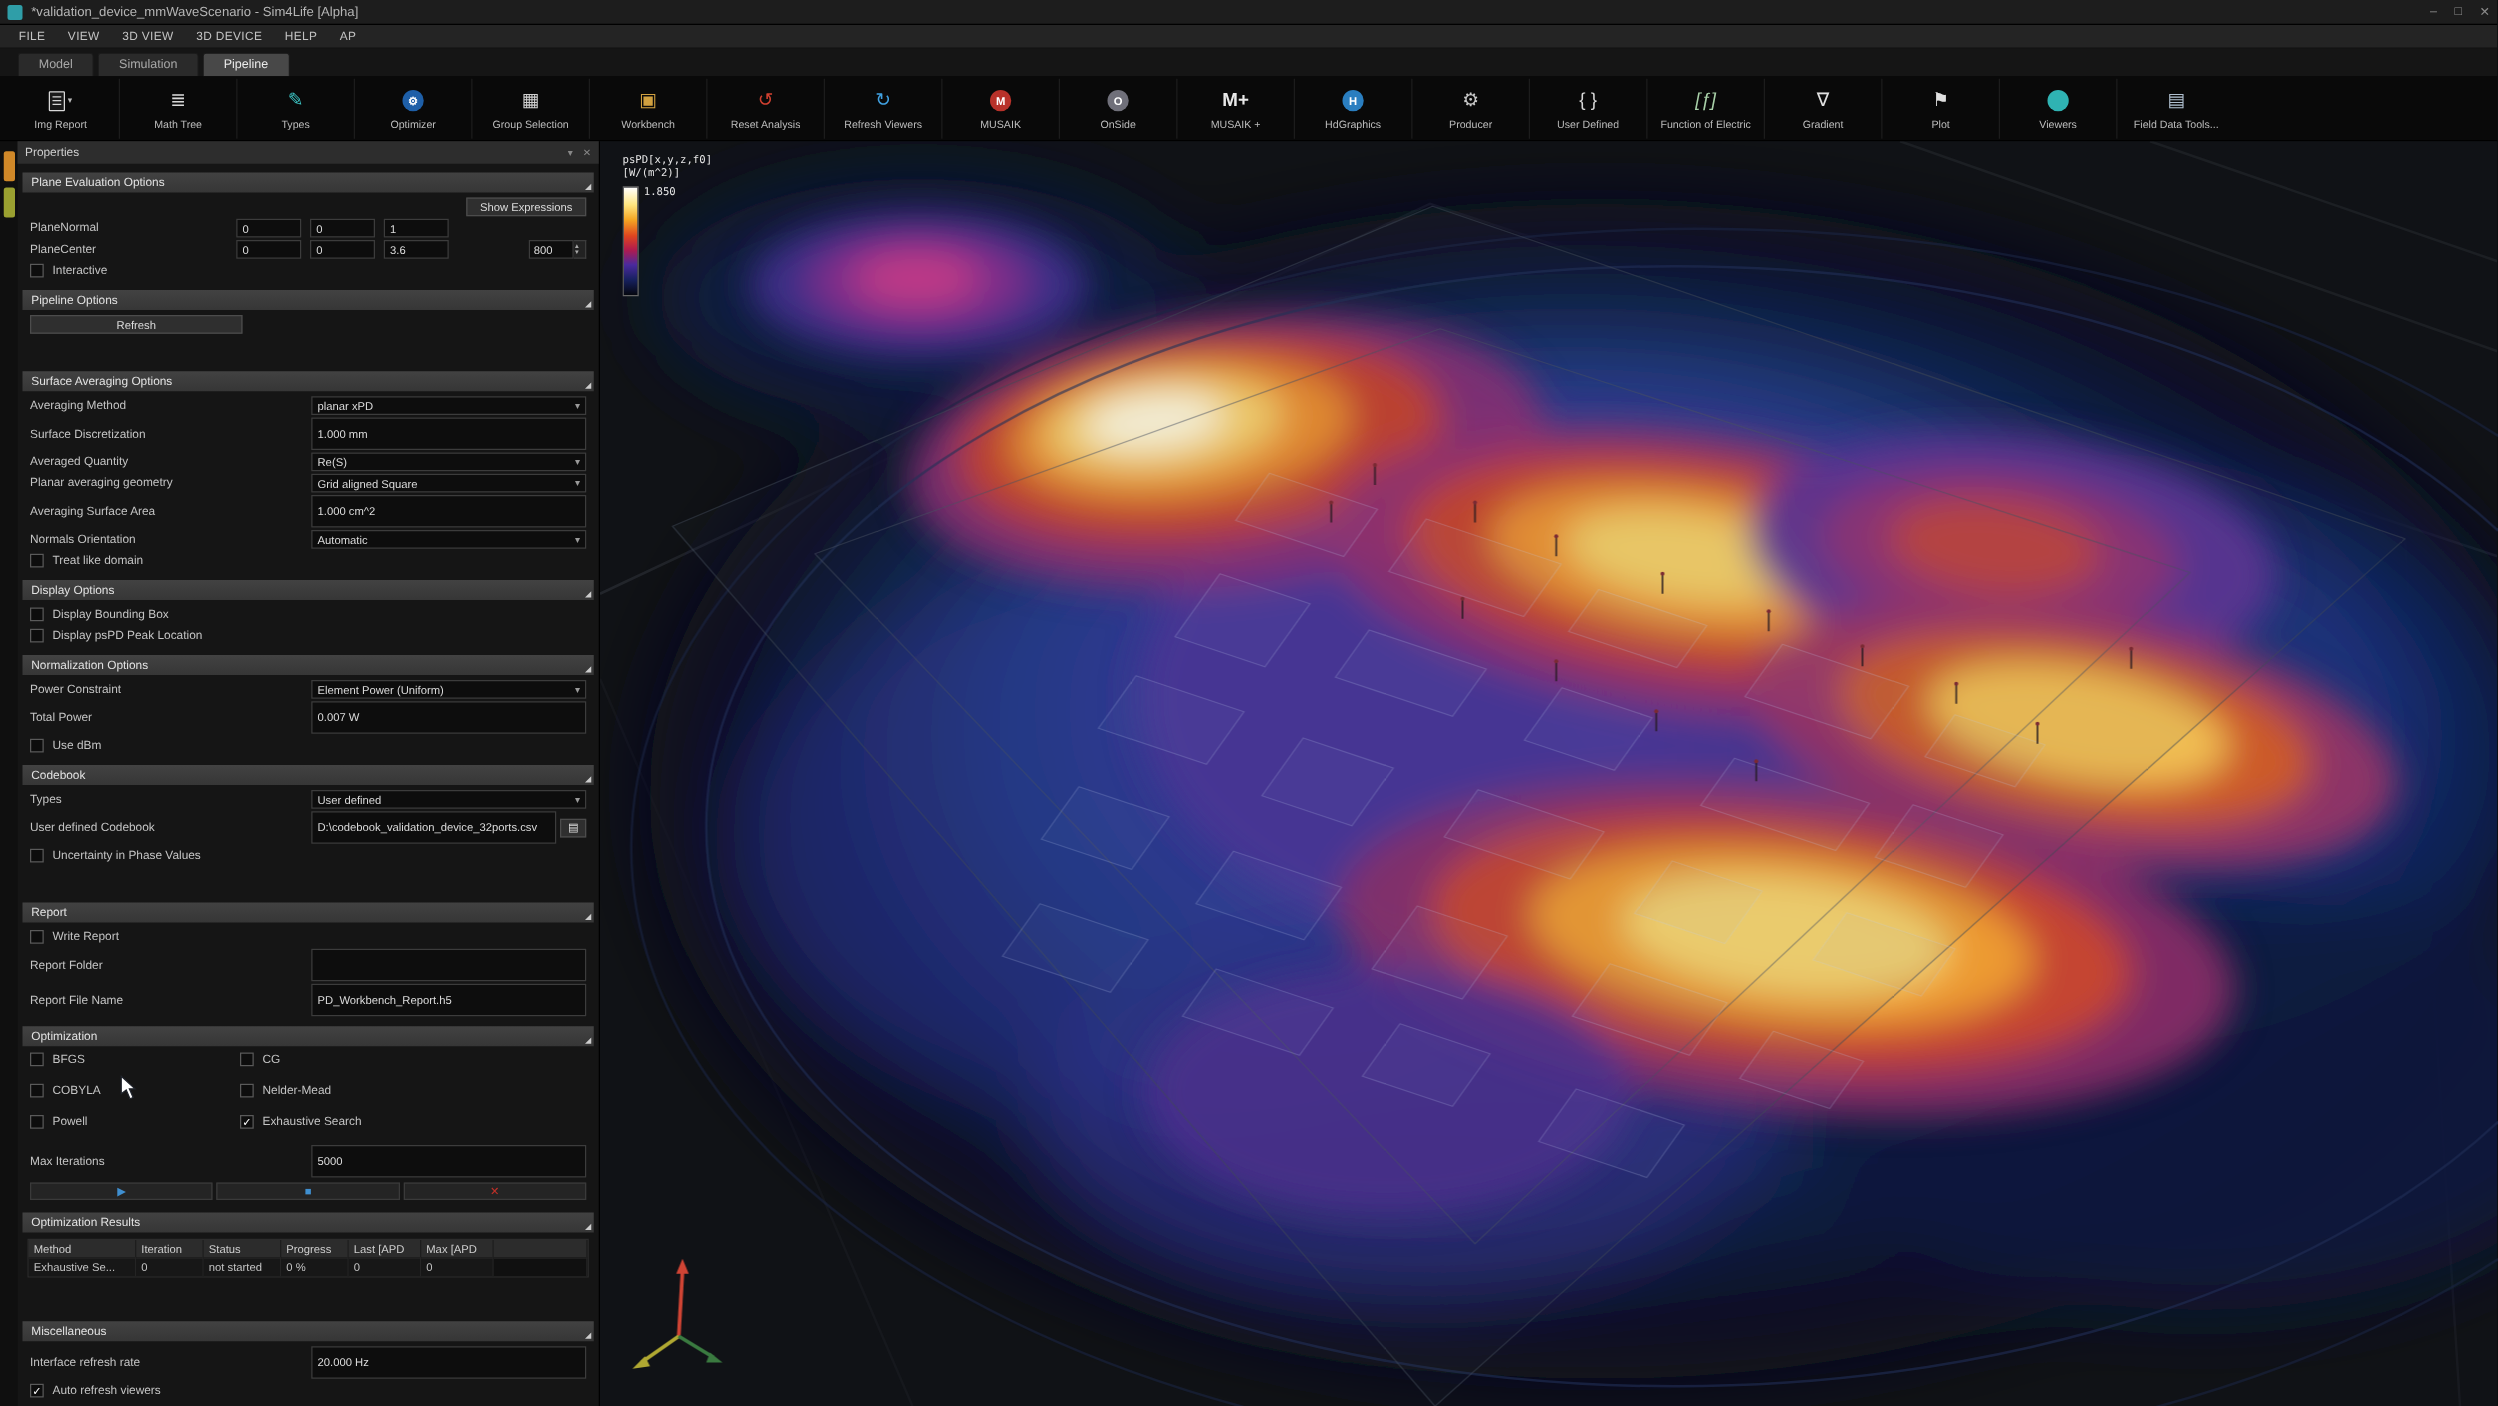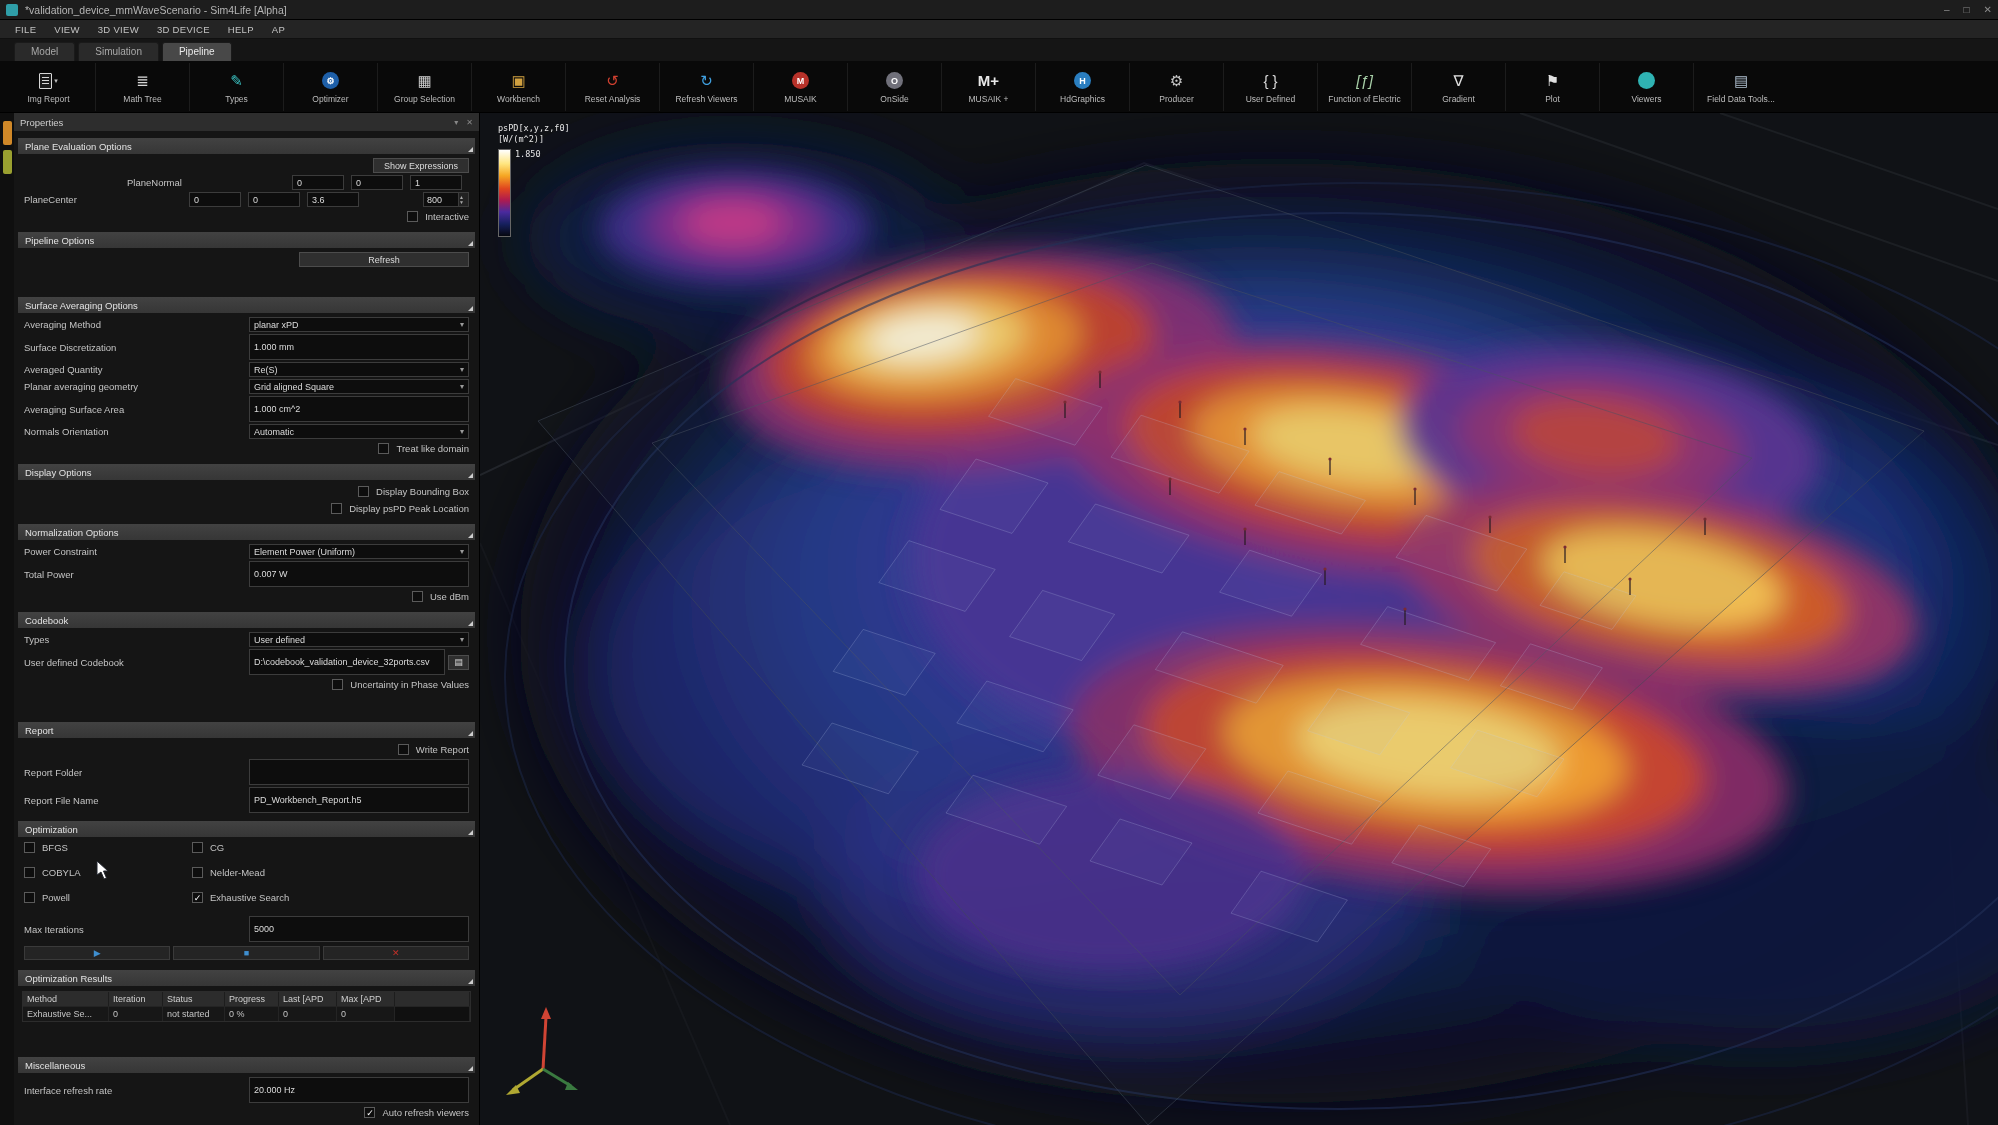--- a/index.html
+++ b/index.html
@@ -40,21 +40,21 @@
 
   
   .panel { width:466px; flex:0 0 auto; background:#151515; border-right:1px solid #000; display:flex; flex-direction:column; font-size:10px; }
   .panel-title { height:18px; background:#2d2d2d; display:flex; align-items:center; padding:0 6px; font-size:9.5px; color:#cfcfcf; flex:0 0 auto; }
   .panel-title .pt-btns { margin-left:auto; display:flex; gap:8px; color:#888; font-size:8px; }
   .panel-body { flex:1; display:flex; flex-direction:column; overflow:hidden; padding-bottom:4px; }
 
   .sect-h { height:16px; background:linear-gradient(#424242,#363636); margin:7px 4px 3px; display:flex; align-items:center; padding:0 7px; font-size:9.5px; color:#e2e2e2; position:relative; flex:0 0 auto; }
   .sect-h::after { content:""; position:absolute; right:2px; bottom:2px; border-left:5px solid transparent; border-bottom:5px solid #cdcdcd; }
 
-  .row { display:flex; align-items:center; padding:1px 10px; min-height:17px; flex:0 0 auto;justify-content:flex-end; }
+  .row { display:flex; align-items:center; padding:1px 10px; min-height:17px; flex:0 0 auto; }
   .lbl { width:225px; flex:0 0 auto; color:#c4c4c4; font-size:9.5px; }
   .lbl-sm { width:165px; flex:0 0 auto; color:#c4c4c4; font-size:9.5px; }
   .field { flex:1; height:15px; background:#0d0d0d; border:1px solid #3c3c3c; color:#dcdcdc; font-size:9px; padding:12px 4px; display:flex; align-items:center; overflow:hidden; white-space:nowrap; }
   .select { flex:1; height:15px; background:#0d0d0d; border:1px solid #3c3c3c; color:#dcdcdc; font-size:9px; padding:0 4px; display:flex; align-items:center; justify-content:space-between; }
   .select::after { content:"▾"; font-size:8px; color:#9a9a9a; margin-left:4px; }
   .mini { width:52px; flex:0 0 auto; height:15px; background:#0d0d0d; border:1px solid #3c3c3c; color:#dcdcdc; font-size:9px; padding:0 4px; display:flex; align-items:center; margin-right:7px; }
   .spinner { display:flex; align-items:center; margin-left:auto; }
   .spin-val { width:36px; height:15px; background:#0d0d0d; border:1px solid #3c3c3c; color:#dcdcdc; font-size:9px; padding:0 3px; display:flex; align-items:center; }
   .spin-btns { width:10px; display:flex; flex-direction:column; font-size:5px; line-height:5px; color:#aaa; border:1px solid #3c3c3c; border-left:none; height:15px; justify-content:center; background:#222; }
 

